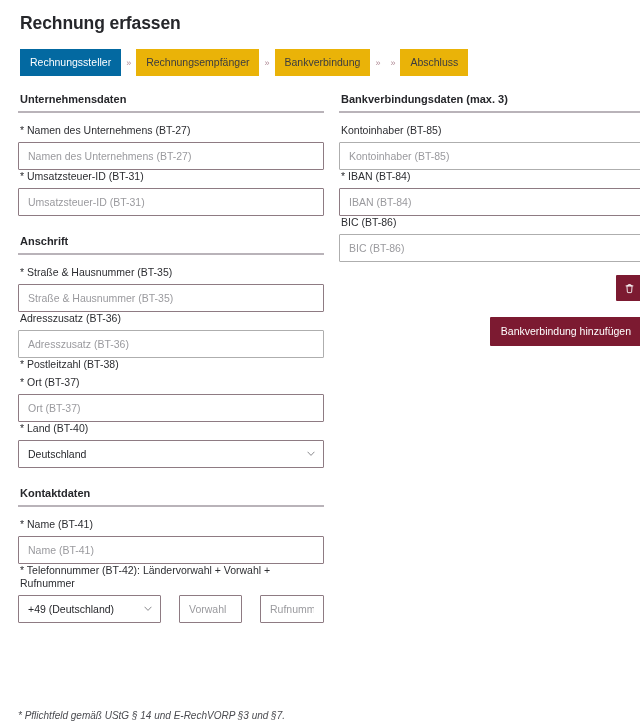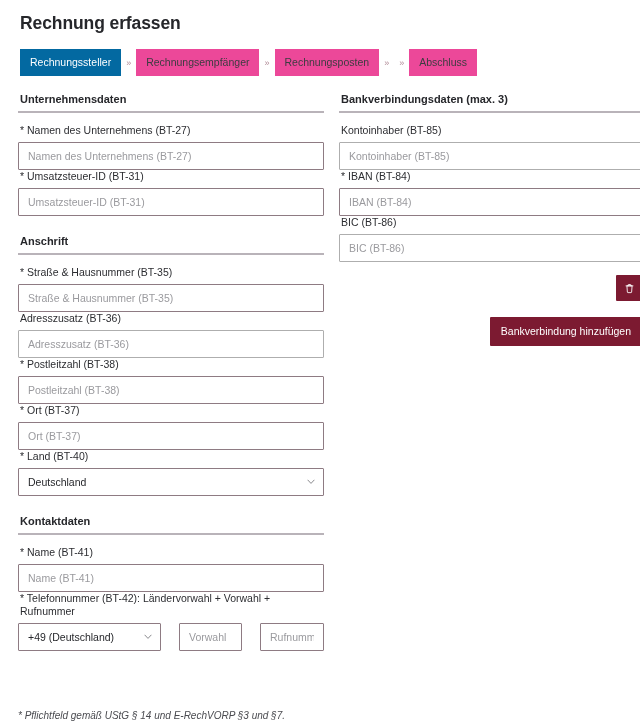--- a/index.html
+++ b/index.html
@@ -36,21 +36,21 @@
   .stepper {
     display: flex;
     align-items: center;
     margin: 15px 0 0 6px;
     flex-wrap: nowrap;
   }
   .step {
     font-size: 10.5px;
     line-height: 12px;
     padding: 7px 10px 8px 10px;
-    background: #ec4899;
+    background: #eab308;
     color: #3b3c40;
     white-space: nowrap;
     border: 0;
     font-family: "Liberation Sans", sans-serif;
     cursor: pointer;
   }
   .step.active {
     background: #0369a1;
     color: #ffffff;
   }
@@ -207,21 +207,21 @@
 
 <div class="page">
 
   <h1 class="page-title">Rechnung erfassen</h1>
 
   <div class="stepper">
     <button class="step active">Rechnungssteller</button>
     <span class="step-sep">»</span>
     <button class="step">Rechnungsempfänger</button>
     <span class="step-sep">»</span>
-    <button class="step">Rechnungsposten</button>
+    <button class="step">Bankverbindung</button>
     <span class="step-sep">»</span>
     <span class="step-sep">»</span>
     <button class="step">Abschluss</button>
   </div>
 
   <div class="columns">
 
     <div class="col-left">
 
       <div class="section-block">
@@ -248,21 +248,20 @@
           <input class="text-input" type="text" placeholder="Straße &amp; Hausnummer (BT-35)" style="">
         </div>
 
         <div class="field">
           <label class="field-label">Adresszusatz (BT-36)</label>
           <input class="text-input optional" type="text" placeholder="Adresszusatz (BT-36)" style="">
         </div>
 
         <div class="field">
           <label class="field-label">* Postleitzahl (BT-38)</label>
-          <input class="text-input" type="text" placeholder="Postleitzahl (BT-38)" style="">
         </div>
 
         <div class="field">
           <label class="field-label">* Ort (BT-37)</label>
           <input class="text-input" type="text" placeholder="Ort (BT-37)" style="">
         </div>
 
         <div class="field">
           <label class="field-label">* Land (BT-40)</label>
           <div class="select-wrap">

